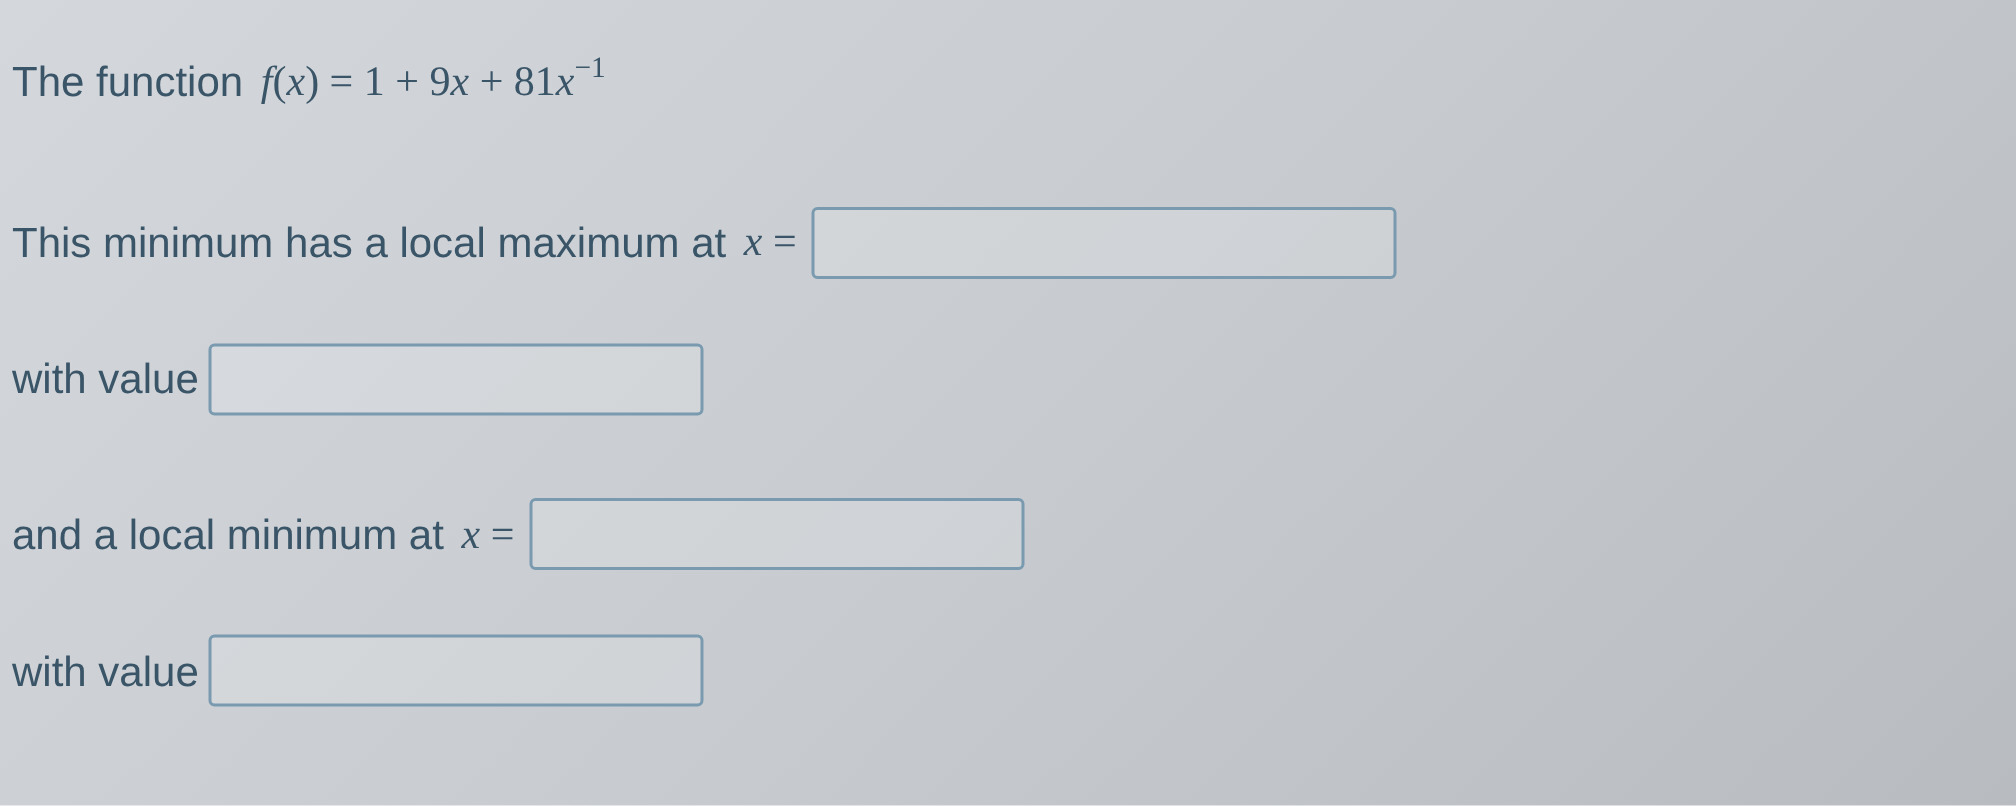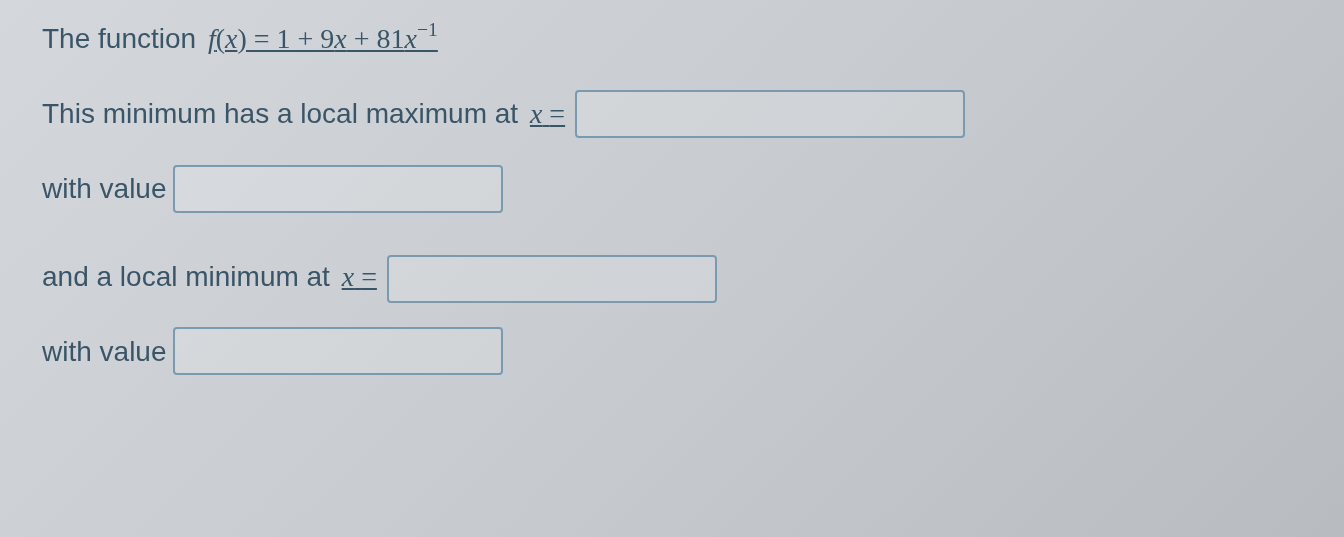--- a/index.html
+++ b/index.html
@@ -27,22 +27,21 @@
     .line {
       display: flex;
       align-items: center;
       flex-wrap: wrap;
       margin-bottom: 22px;
     }
     
     .math-expr {
       font-family: 'Times New Roman', serif;
       font-style: italic;
-      margin: 0 4px;
-      text-decoration: underline;
+      margin: 16px 4px;
     }
     
     .math-var {
       font-family: 'Times New Roman', serif;
       font-style: italic;
     }
     
     .math-upright {
       font-style: normal;
     }
@@ -107,21 +106,20 @@
       width: 0;
       height: 0;
       border-left: 7px solid #2a6ba8;
       border-top: 4px solid transparent;
       border-bottom: 4px solid transparent;
       margin-left: 2px;
     }
     
     .q-text {
       white-space: pre;
-      margin-left: 34px;
     }
   </style>
 </head>
 <body>
 
 <div class="question-content">
 
   <div class="line">
     <span class="q-text">The function </span>
     <span class="math-expr">
@@ -133,21 +131,21 @@
     <span class="q-text">This minimum has a local maximum at </span>
     <span class="math-expr"><span class="math-var">x</span> <span class="math-upright">=</span></span>
     <input type="text" class="answer-input wide" value="" style="">
   </div>
 
   <div class="line">
     <span class="q-text">with value</span>
     <input type="text" class="answer-input" value="" style="">
   </div>
 
-  <div class="line" style="margin-top: 34px; align-items: flex-end;">
+  <div class="line" style="margin-top: 34px;">
     <span class="q-text">and a local minimum at </span>
     <span class="math-expr"><span class="math-var">x</span> <span class="math-upright">=</span></span>
     <input type="text" class="answer-input" value="" style="">
   </div>
 
   <div class="line">
     <span class="q-text">with value</span>
     <input type="text" class="answer-input" value="" style="">
   </div>
 

